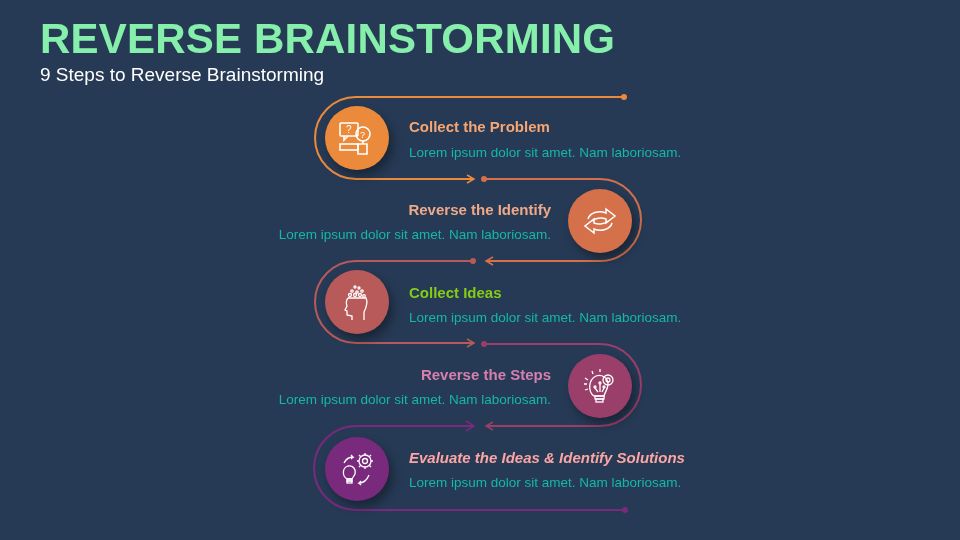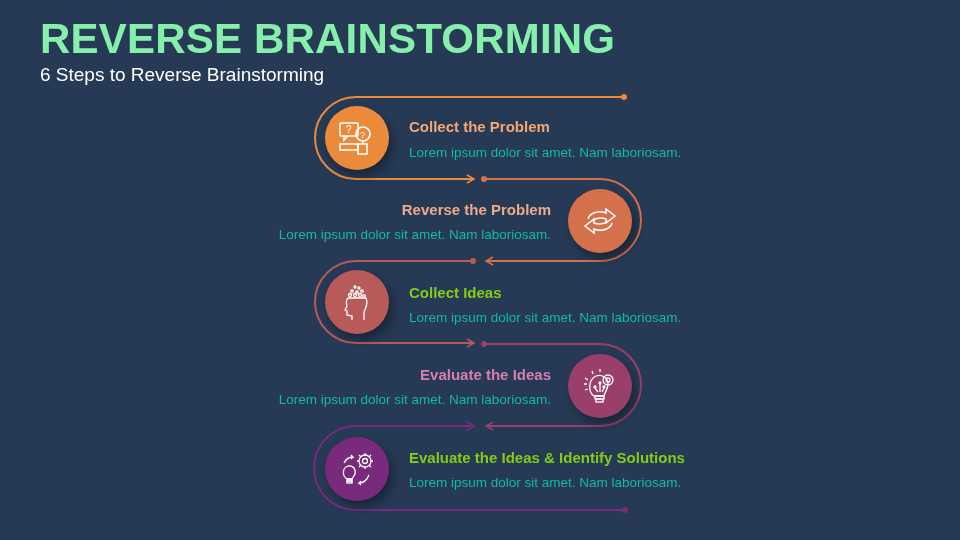--- a/index.html
+++ b/index.html
@@ -11,21 +11,21 @@
   .circle svg { width:40px; height:40px; }
   .step-title { position:absolute; font-size:15px; font-weight:bold; white-space:nowrap; }
   .step-desc { position:absolute; font-size:13.5px; color:#14b8a6; white-space:nowrap; }
   .left { text-align:left; }
   .right { text-align:right; }
 </style>
 </head>
 <body>
 
 <div class="title">REVERSE BRAINSTORMING</div>
-<div class="subtitle">6 Steps to Reverse Brainstorming</div>
+<div class="subtitle">9 Steps to Reverse Brainstorming</div>
 
 <svg class="paths" width="960" height="540">
   <defs>
     <marker id="arr1" markerWidth="10" markerHeight="10" refX="8" refY="5" orient="auto" markerUnits="userSpaceOnUse">
         <path d="M1,1 L8,5 L1,9" fill="none" stroke="#ec8a3c" stroke-width="1.5"></path>
       </marker>
     <marker id="arr2" markerWidth="10" markerHeight="10" refX="8" refY="5" orient="auto" markerUnits="userSpaceOnUse">
         <path d="M1,1 L8,5 L1,9" fill="none" stroke="#d4704a" stroke-width="1.5"></path>
       </marker>
     <marker id="arr3" markerWidth="10" markerHeight="10" refX="8" refY="5" orient="auto" markerUnits="userSpaceOnUse">
@@ -70,21 +70,21 @@
 </div>
 <div class="step-title left" style="left:409px;top:118px;color:#f5a673;">Collect the Problem</div>
 <div class="step-desc left" style="left:409px;top:145px;">Lorem ipsum dolor sit amet. Nam laboriosam.</div>
 
 <div class="circle" style="left:568px;top:189px;background:#d4704a;">
   <svg viewBox="0 0 40 40" fill="none" stroke="#fff" stroke-width="1.5">
     <path d="M8,18 A12,9 0 0 1 26,12 L26,8 L35,15 L26,22 L26,18 A10,6 0 0 0 12,20"></path>
     <path d="M32,22 A12,9 0 0 1 14,28 L14,32 L5,25 L14,18 L14,22 A10,6 0 0 0 28,20"></path>
   </svg>
 </div>
-<div class="step-title right" style="right:409px;top:201px;color:#eea98a;">Reverse the Problem</div>
+<div class="step-title right" style="right:409px;top:201px;color:#eea98a;">Reverse the Identify</div>
 <div class="step-desc right" style="right:409px;top:227px;">Lorem ipsum dolor sit amet. Nam laboriosam.</div>
 
 <div class="circle" style="left:325px;top:270px;background:#b85a5a;">
   <svg viewBox="0 0 40 40" fill="none" stroke="#fff" stroke-width="1.3">
     <circle cx="18" cy="5" r="1"></circle>
       <circle cx="22" cy="6" r="1"></circle>
       <circle cx="15" cy="9" r="1.2"></circle>
       <circle cx="20" cy="10" r="1.2"></circle>
       <circle cx="25" cy="9" r="1.2"></circle>
       <circle cx="13" cy="13" r="1.5"></circle>
@@ -105,29 +105,29 @@
       <rect x="16" y="33" width="7" height="3"></rect>
     <circle cx="28" cy="14" r="5"></circle>
       <circle cx="28" cy="14" r="2"></circle>
     <path d="M15,22 L18,26 M20,18 L20,26 M24,22 L22,26"></path>
     <circle cx="15" cy="21" r="1"></circle>
       <circle cx="20" cy="17" r="1"></circle>
       <circle cx="24" cy="21" r="1"></circle>
     <path d="M4,18 L7,18 M5,12 L8,14 M5,24 L8,23 M20,3 L20,6 M12,5 L13,8"></path>
   </svg>
 </div>
-<div class="step-title right" style="right:409px;top:366px;color:#d77fae;">Evaluate the Ideas</div>
+<div class="step-title right" style="right:409px;top:366px;color:#d77fae;">Reverse the Steps</div>
 <div class="step-desc right" style="right:409px;top:392px;">Lorem ipsum dolor sit amet. Nam laboriosam.</div>
 
 <div class="circle" style="left:325px;top:437px;background:#7a2a7c;">
   <svg viewBox="0 0 40 40" fill="none" stroke="#fff" stroke-width="1.3">
     <circle cx="28" cy="12" r="6"></circle>
       <circle cx="28" cy="12" r="2.5"></circle>
     <path d="M28,4 L28,6 M28,18 L28,20 M20,12 L22,12 M34,12 L36,12 M22,6 L23.5,7.5 M32.5,16.5 L34,18 M34,6 L32.5,7.5 M22,18 L23.5,16.5"></path>
     <path d="M10,30 C5,27 5,19 11,17 C16,16 19,20 18,25 C17,27 16,28 15,30 Z"></path>
     <rect x="10" y="30" width="5" height="2"></rect>
       <rect x="10" y="32" width="5" height="2"></rect>
     <path d="M7,14 C9,10 12,8 16,8 L14,6 M16,8 L14,10"></path>
     <path d="M32,26 C30,31 26,34 22,34 L24,32 M22,34 L24,36"></path>
   </svg>
 </div>
-<div class="step-title left" style="left:409px;top:449px;color:#84cc16;">Evaluate the Ideas &amp; Identify Solutions</div>
+<div class="step-title left" style="left:409px;top:449px;color:#fca5a5;font-style:italic;">Evaluate the Ideas &amp; Identify Solutions</div>
 <div class="step-desc left" style="left:409px;top:475px;">Lorem ipsum dolor sit amet. Nam laboriosam.</div>
 
 </body></html>

